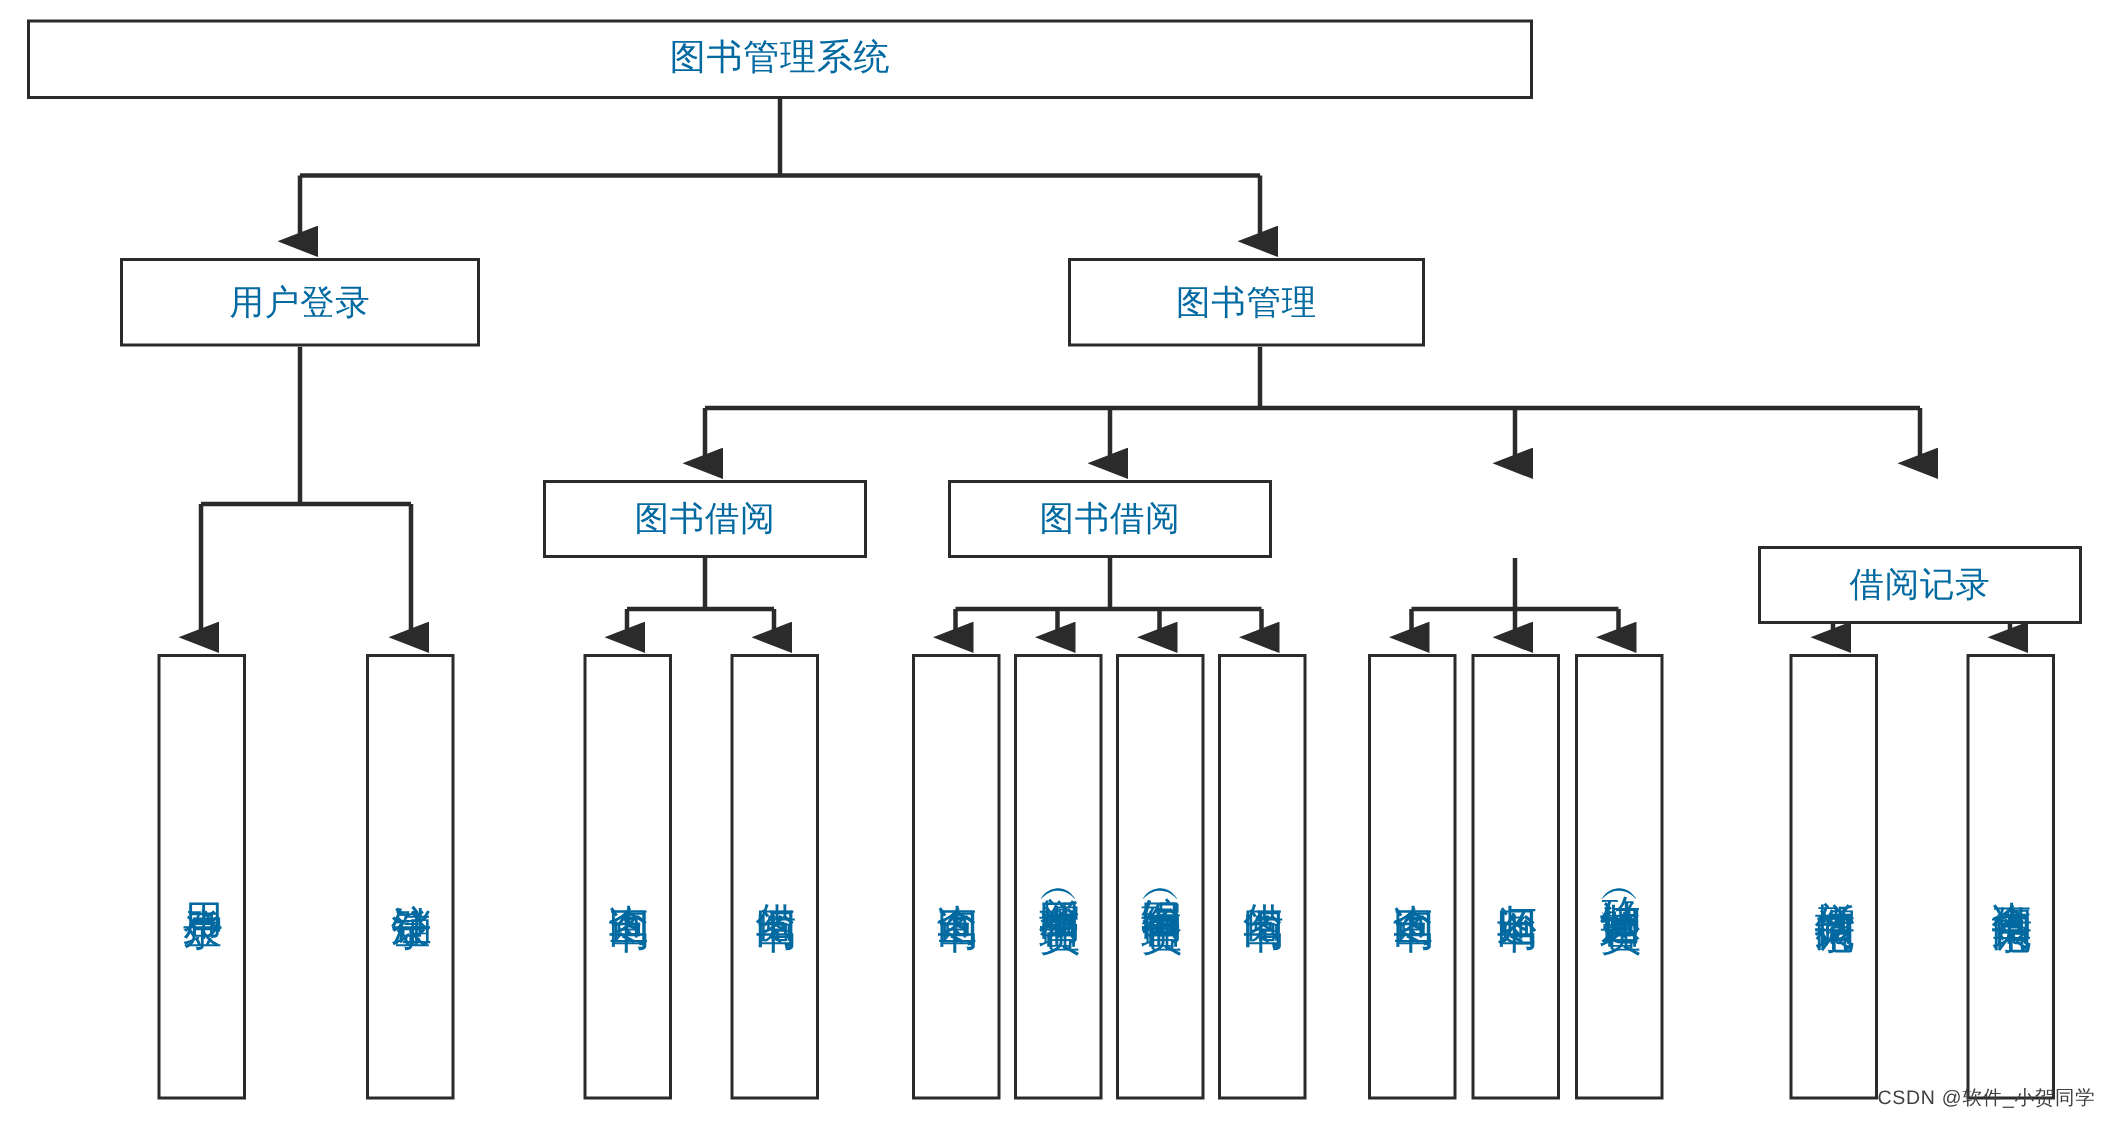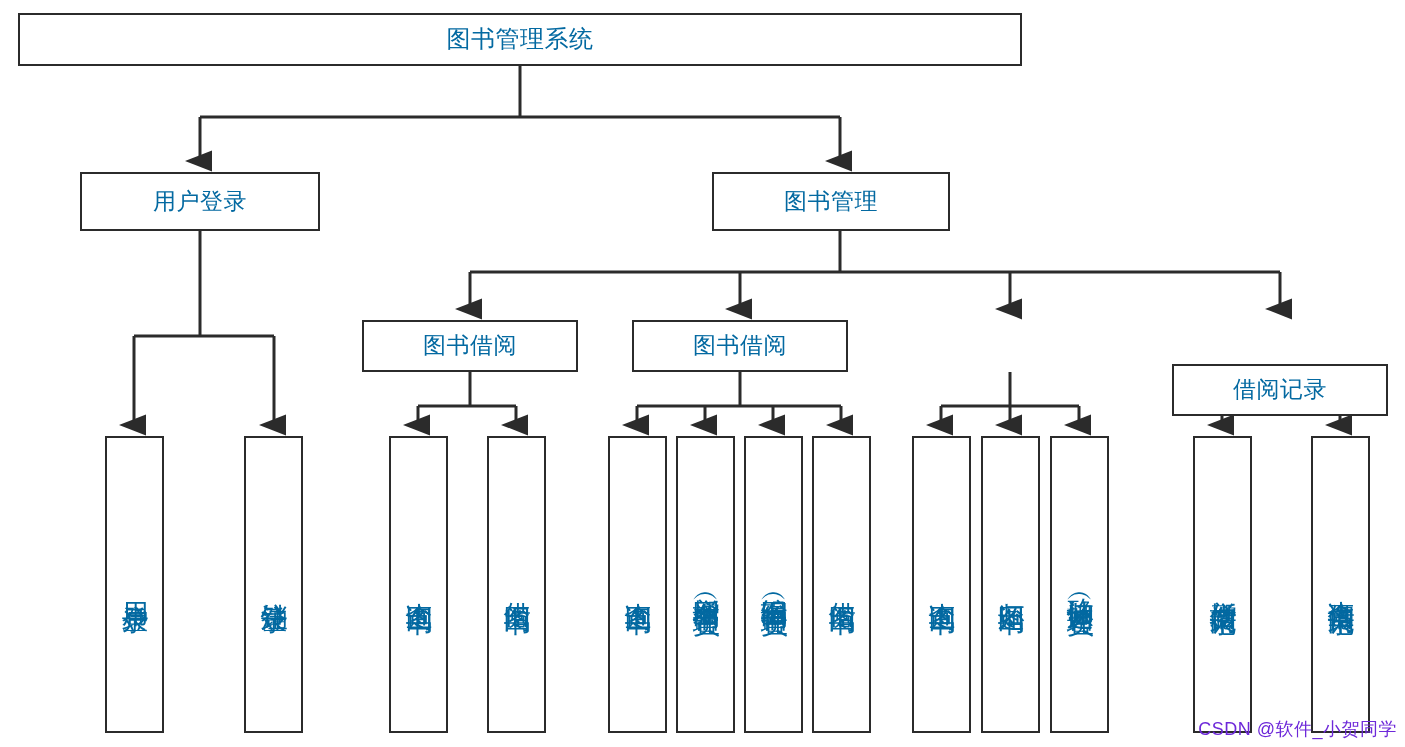--- a/index.html
+++ b/index.html
@@ -61,22 +61,22 @@
     text-orientation: upright;
     font-size: 27px;
     line-height: 1.02;
     letter-spacing: 2px;
     max-height: 100%;
   }
   .watermark {
     position: absolute;
     right: 8px;
     bottom: 6px;
-    font-size: 18px;
-    color: #6d28d9;
+    font-size: 13px;
+    color: #404040;
     letter-spacing: 0.5px;
     white-space: nowrap;
     z-index: 6;
     margin-top: 12px;
   }
 </style>
 </head>
 <body>
 
 <div id="canvas">

